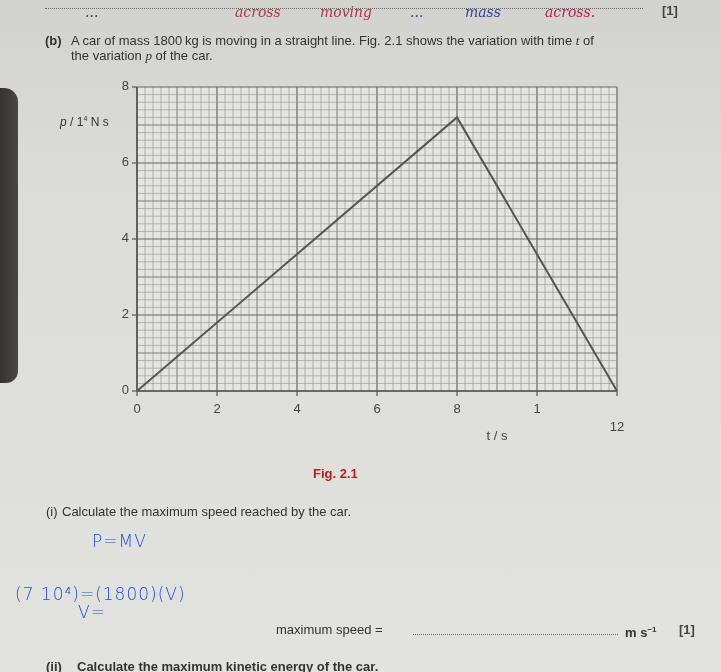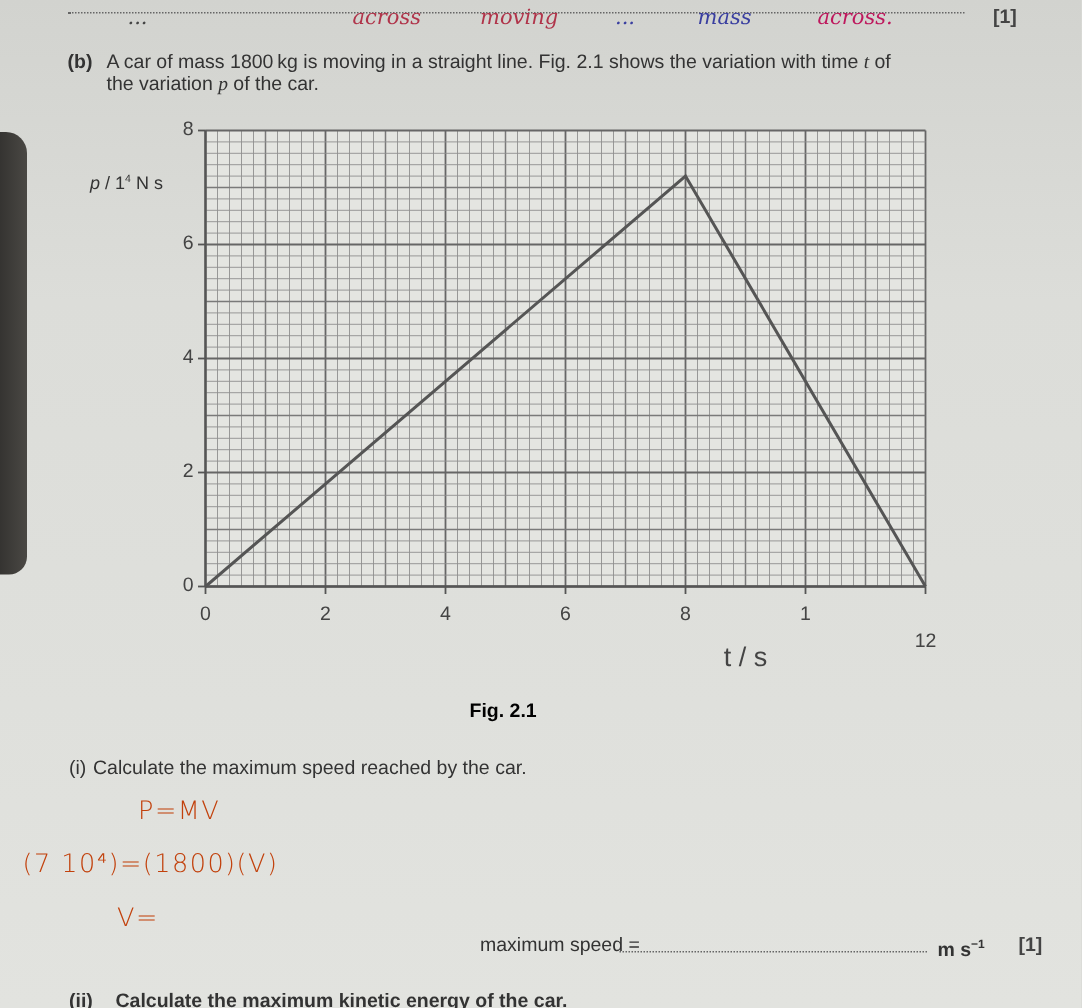--- a/index.html
+++ b/index.html
@@ -25,22 +25,22 @@
   }
   .hw-top { position: absolute; top: -4px; font-family: "DejaVu Serif", serif; font-style: italic; font-size: 14px; }
   .mark { position: absolute; font-size: 13px; font-weight: bold; color: #444; }
   .q-label { position: absolute; font-size: 13px; font-weight: bold; color: #333; }
   .q-text { position: absolute; font-size: 13px; line-height: 15px; color: #333; }
   .q-text i { font-family: "Liberation Serif", serif; }
   .ylabel { position: absolute; font-size: 12px; color: #333; }
   .ylabel sup { font-size: 7px; }
   .tick-label { position: absolute; font-size: 13px; color: #444; transform: translateX(-50%); }
   .ytick-label { position: absolute; font-size: 13px; color: #444; text-align: right; width: 20px; }
-  .fig-caption { position: absolute; font-size: 13px; font-weight: bold; color: #000000; }
-  .hw { position: absolute; color: #c2410c; font-family: "DejaVu Sans", sans-serif; font-size: 17px; letter-spacing: 1px; font-weight: 300; }
+  .fig-caption { position: absolute; font-size: 13px; font-weight: bold; color: #b91c1c; }
+  .hw { position: absolute; color: #1d4ed8; font-family: "DejaVu Sans", sans-serif; font-size: 17px; letter-spacing: 1px; font-weight: 300; }
   .answer-line { position: absolute; border-bottom: 1px dotted #666; height: 0; }
   svg { position: absolute; left: 0; top: 0; }
 </style>
 </head>
 <body>
 
 <div class="paper"></div>
 
 <div class="device">
   
@@ -202,32 +202,32 @@
     <div class="tick-label" style="left: 617px; top: 419px;">12</div>
   </div>
 <div id="yticks">
     <div class="ytick-label" style="left: 109px; top: 382px;">0</div>
     <div class="ytick-label" style="left: 109px; top: 306px;">2</div>
     <div class="ytick-label" style="left: 109px; top: 230px;">4</div>
     <div class="ytick-label" style="left: 109px; top: 154px;">6</div>
     <div class="ytick-label" style="left: 109px; top: 78px;">8</div>
   </div>
 
-<div class="tick-label" style="left:497px;top:428px;font-size:18px;">t / s</div>
+<div class="tick-label" style="left:497px;top:428px;font-size:13px;">t / s</div>
 
 <div class="fig-caption" style="left:313px;top:466px;">Fig. 2.1</div>
 
 <div class="q-text" style="left:46px;top:504px;">(i)</div>
 <div class="q-text" style="left:62px;top:504px;">Calculate the maximum speed reached by the car.</div>
 
 <div class="hw" style="left:92px;top:531px;">P=MV</div>
-<div class="hw" style="left:15px;top:566px;">(7  10⁴)=(1800)(V)</div>
+<div class="hw" style="left:15px;top:584px;">(7  10⁴)=(1800)(V)</div>
 <div class="hw" style="left:78px;top:602px;">V=</div>
 
-<div class="q-text" style="left:276px;top:622px;margin-left:44px;">maximum speed =</div>
+<div class="q-text" style="left:276px;top:622px;">maximum speed =</div>
 <div class="answer-line" style="left:413px;top:634px;width:205px;">
   <span></span>
 </div>
 <div class="q-text" style="left:625px;top:622px;font-weight:bold;">
   <span>m s</span><sup style="font-size:8px;">−1</sup>
 </div>
 <div class="q-text" style="left:679px;top:622px;font-weight:bold;color:#444;">[1]</div>
 
 <div class="q-text" style="left:46px;top:659px;font-weight:bold;">(ii)</div>
 <div class="q-text" style="left:77px;top:659px;font-weight:bold;">Calculate the maximum kinetic energy of the car.</div>

